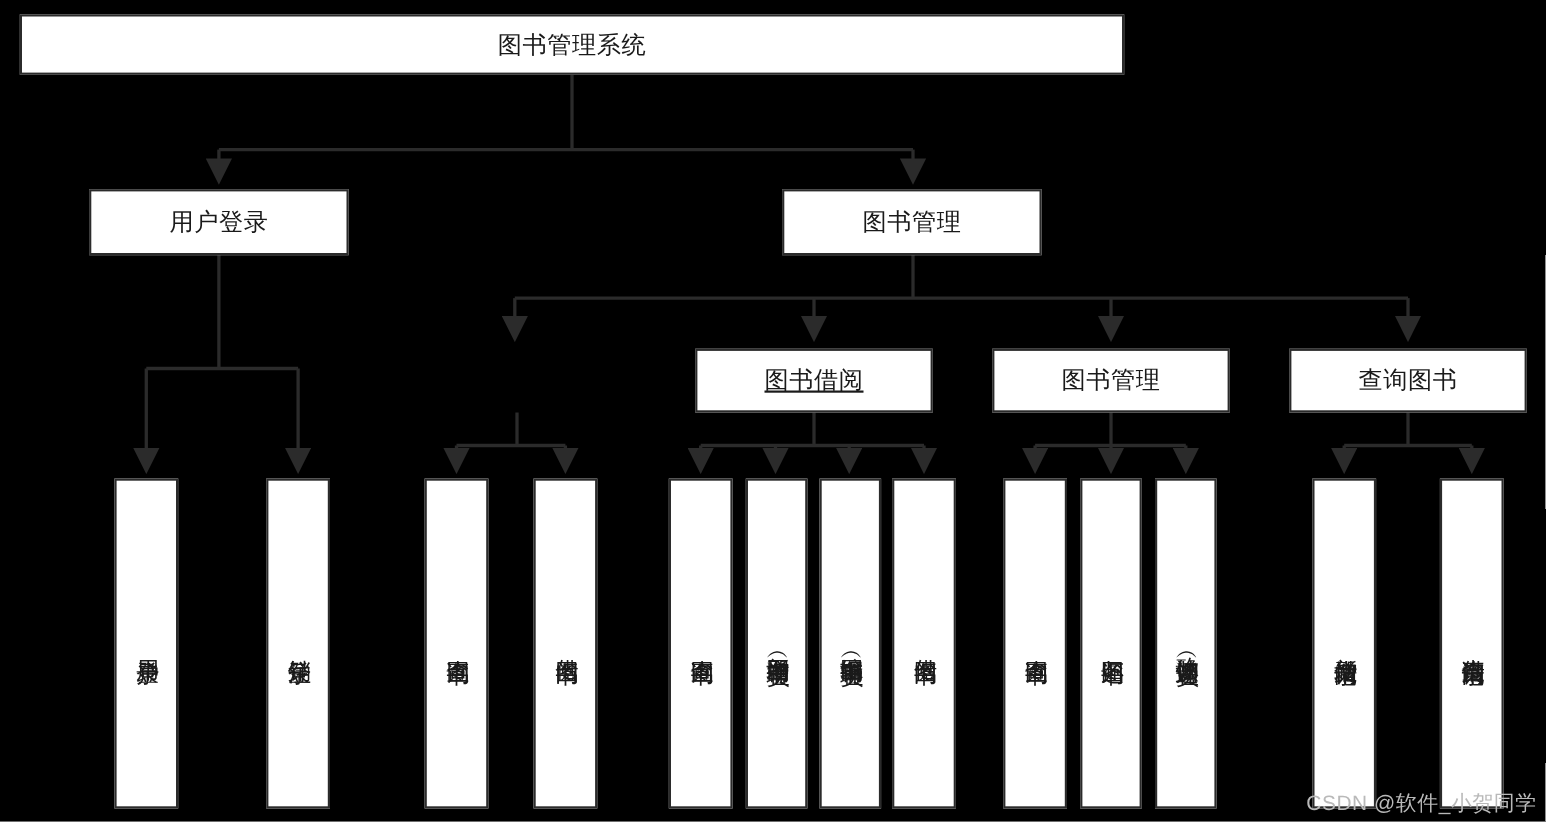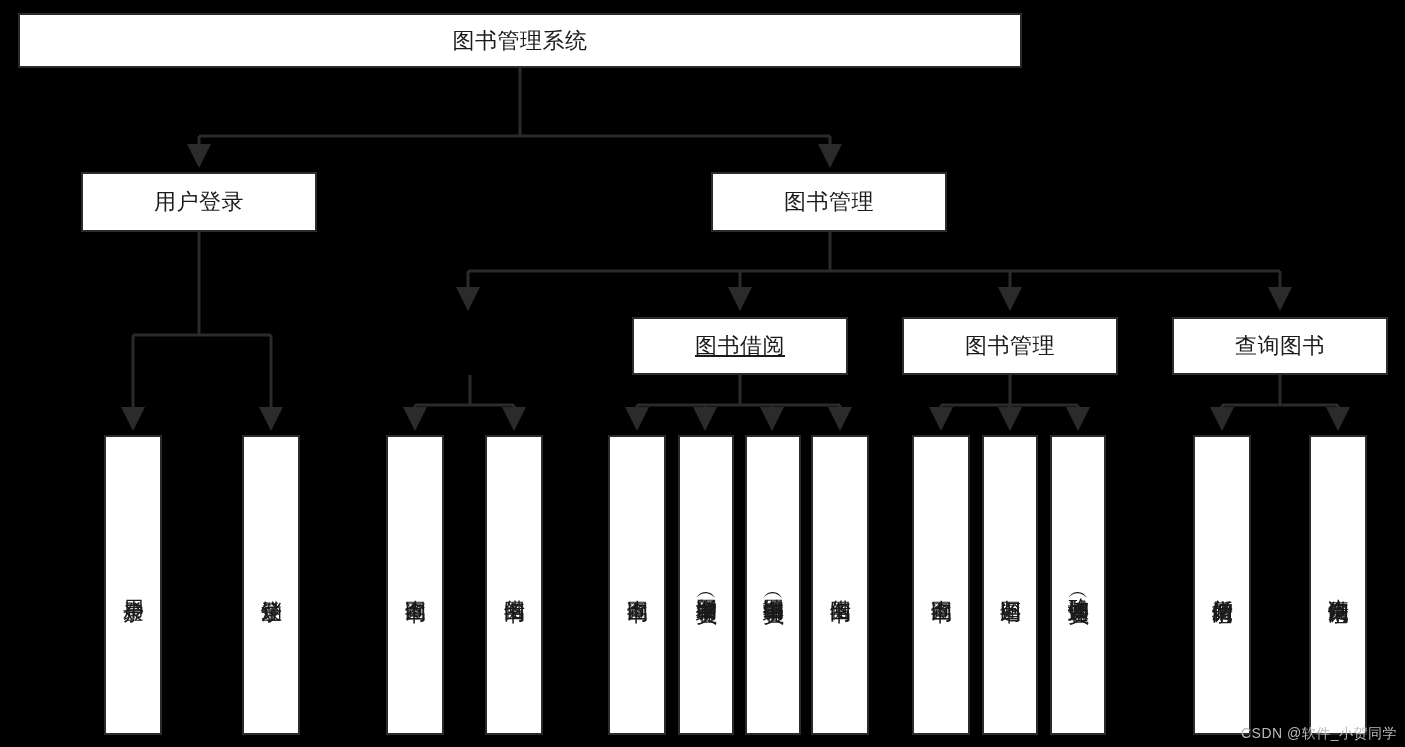--- a/index.html
+++ b/index.html
@@ -49,21 +49,21 @@
     left: 0;
     top: 0;
     width: 1405px;
     height: 747px;
     pointer-events: none;
   }
   .watermark {
     position: absolute;
     right: 8px;
     bottom: 4px;
-    font-size: 14px;
+    font-size: 19px;
     color: #b9b9b9;
     letter-spacing: 0.5px;
     white-space: nowrap;
   }
 </style>
 </head>
 <body>
 
 <div id="canvas">
 

